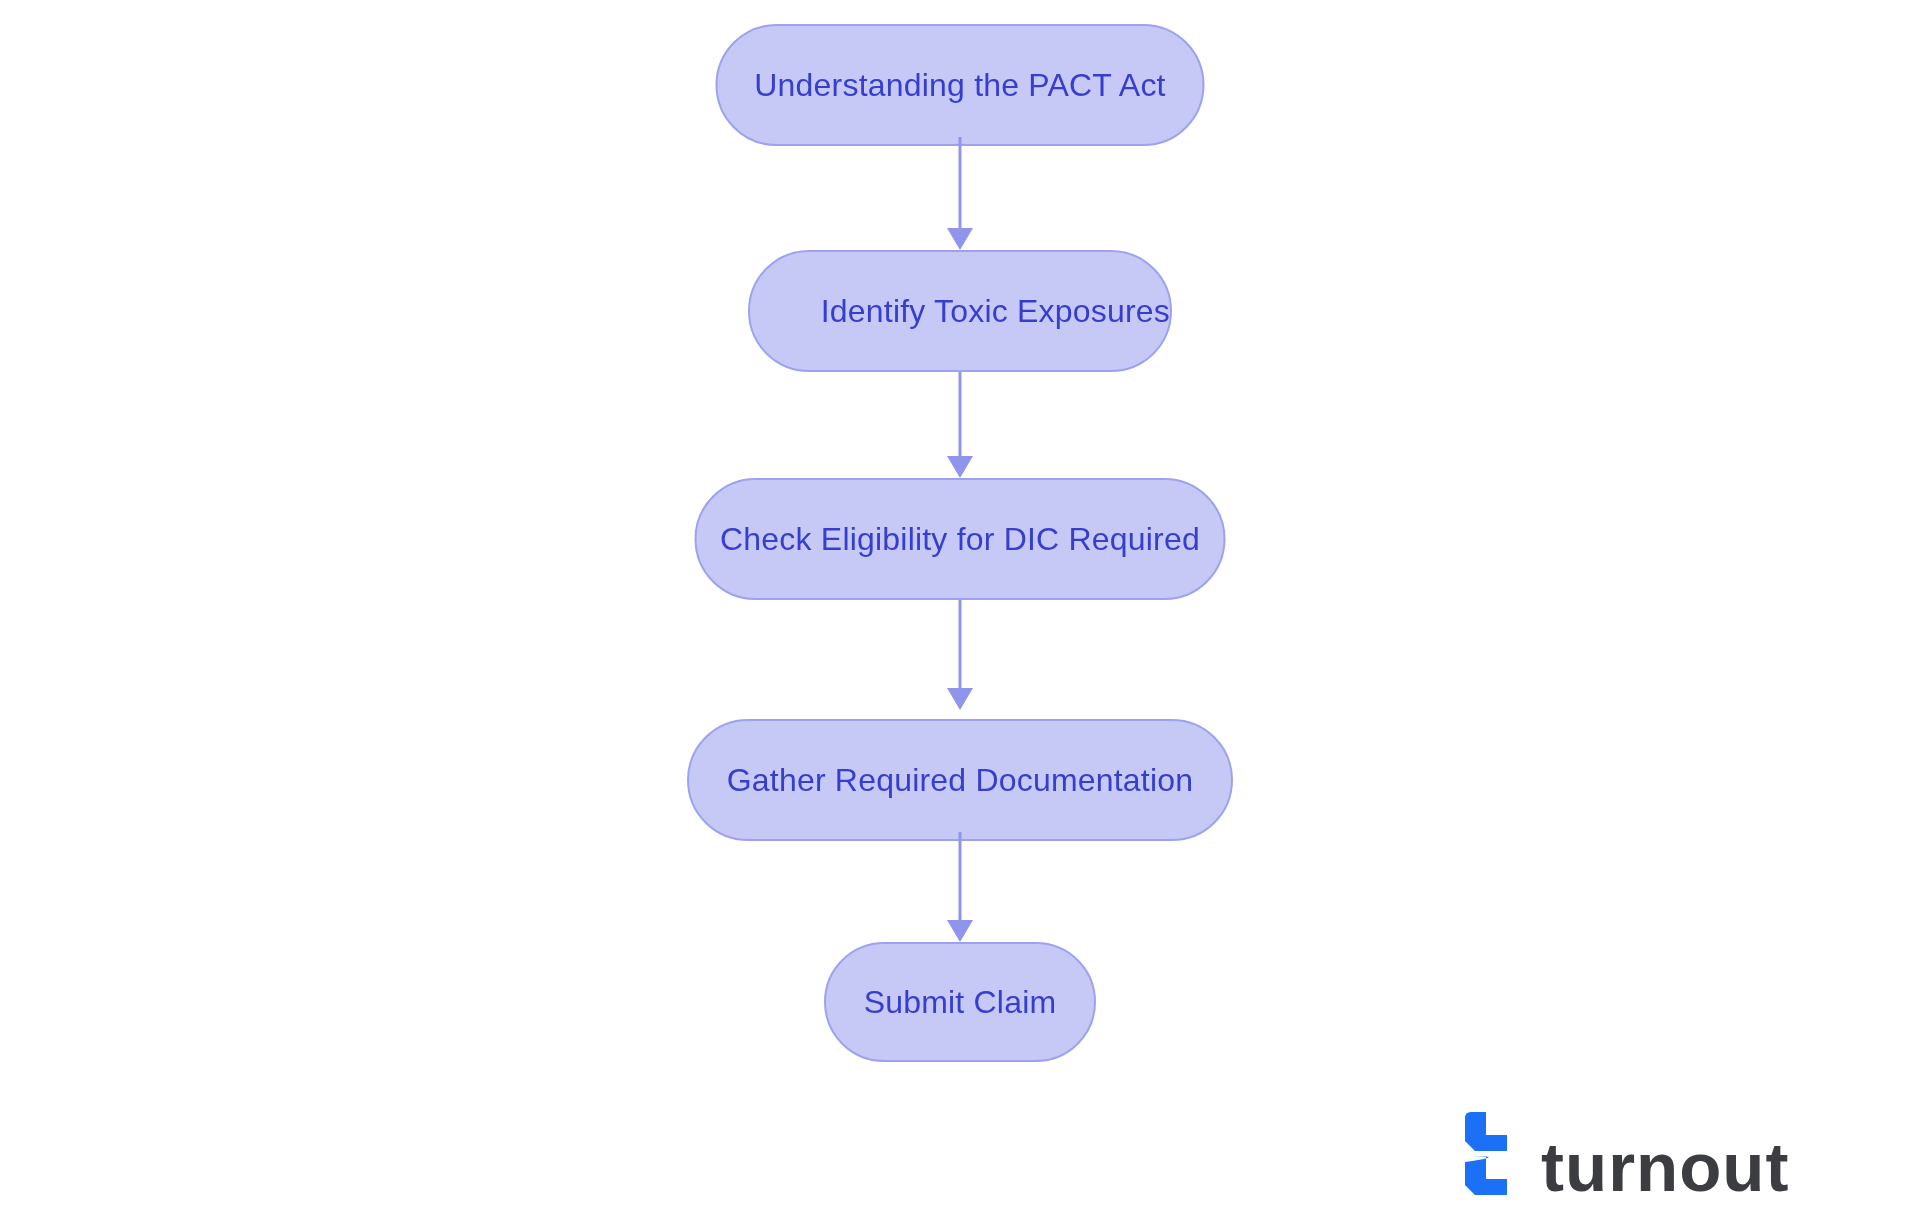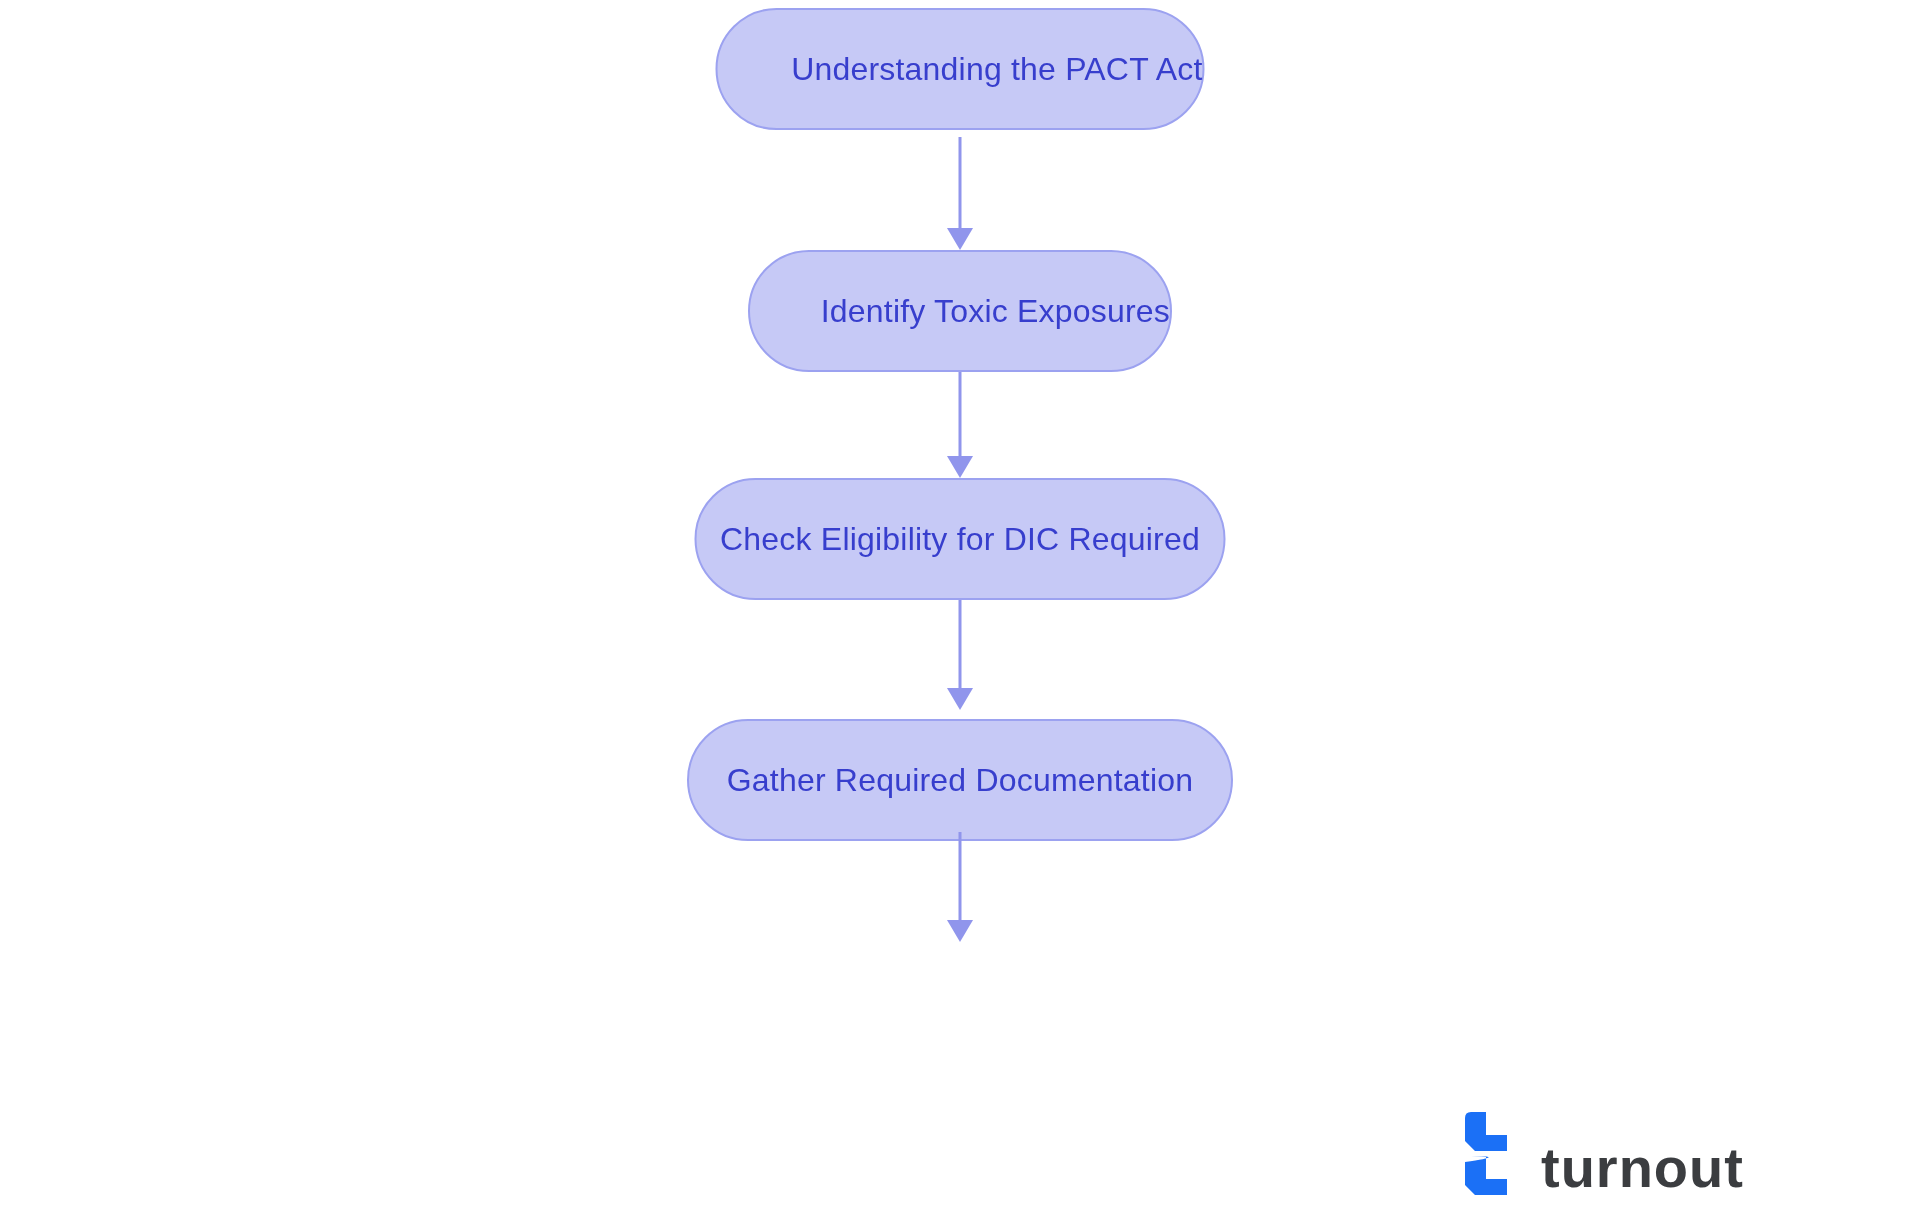--- a/index.html
+++ b/index.html
@@ -34,21 +34,21 @@
     display: flex;
     align-items: center;
     justify-content: center;
   }
   .node span {
     font-size: 32px;
     letter-spacing: 0.2px;
     color: var(--node-text);
     white-space: nowrap;
   }
-  .n0 { top: 8px;  width: 489px; justify-content: flex-end; }
+  .n0 { top: 24px;  width: 489px; }
   .n1 { top: 250px; width: 424px; justify-content: flex-end; }
   .n2 { top: 478px; width: 531px; }
   .n3 { top: 710px; width: 546px; margin-top: 9px; }
   .n4 { top: 942px; width: 272px; height: 120px; }
 
   .arrow {
     position: absolute;
     left: 50%;
     transform: translateX(-50%);
     width: 26px;
@@ -82,21 +82,21 @@
     left: 1465px;
     top: 1112px;
     display: flex;
     align-items: flex-start;
   }
   .logo-icon { display: block; width: 42px; height: 84px; }
   .logo-icon path { fill: var(--brand-blue); }
   .wordmark {
     margin-left: 34px;
     margin-top: 14px;
-    font-size: 56px;
+    font-size: 69px;
     line-height: 84px;
     font-weight: 700;
     letter-spacing: 1px;
     color: var(--wordmark-gray);
   }
 </style>
 </head>
 <body>
 
 <div class="canvas">
@@ -130,20 +130,23 @@
 
   <div class="node n3">
     <span>Gather Required Documentation</span>
   </div>
 
   <div class="arrow a3">
     <div class="shaft"></div>
     <div class="head"></div>
   </div>
 
+  <div class="node n4">
+    <span>Submit Claim</span>
+  </div>
 
   <div class="logo">
     <svg class="logo-icon" viewBox="0 0 42 84" aria-hidden="true">
       <path d="M6 0 H21 V23 H42 V39 H10 L0 29 V6 Q0 0 6 0 Z"></path>
       <path d="M6 44 H21 V67 H42 V83 H10 L0 73 V50 Q44 44 6 44 Z"></path>
     </svg>
     <span class="wordmark">turnout</span>
   </div>
 
 </div>

